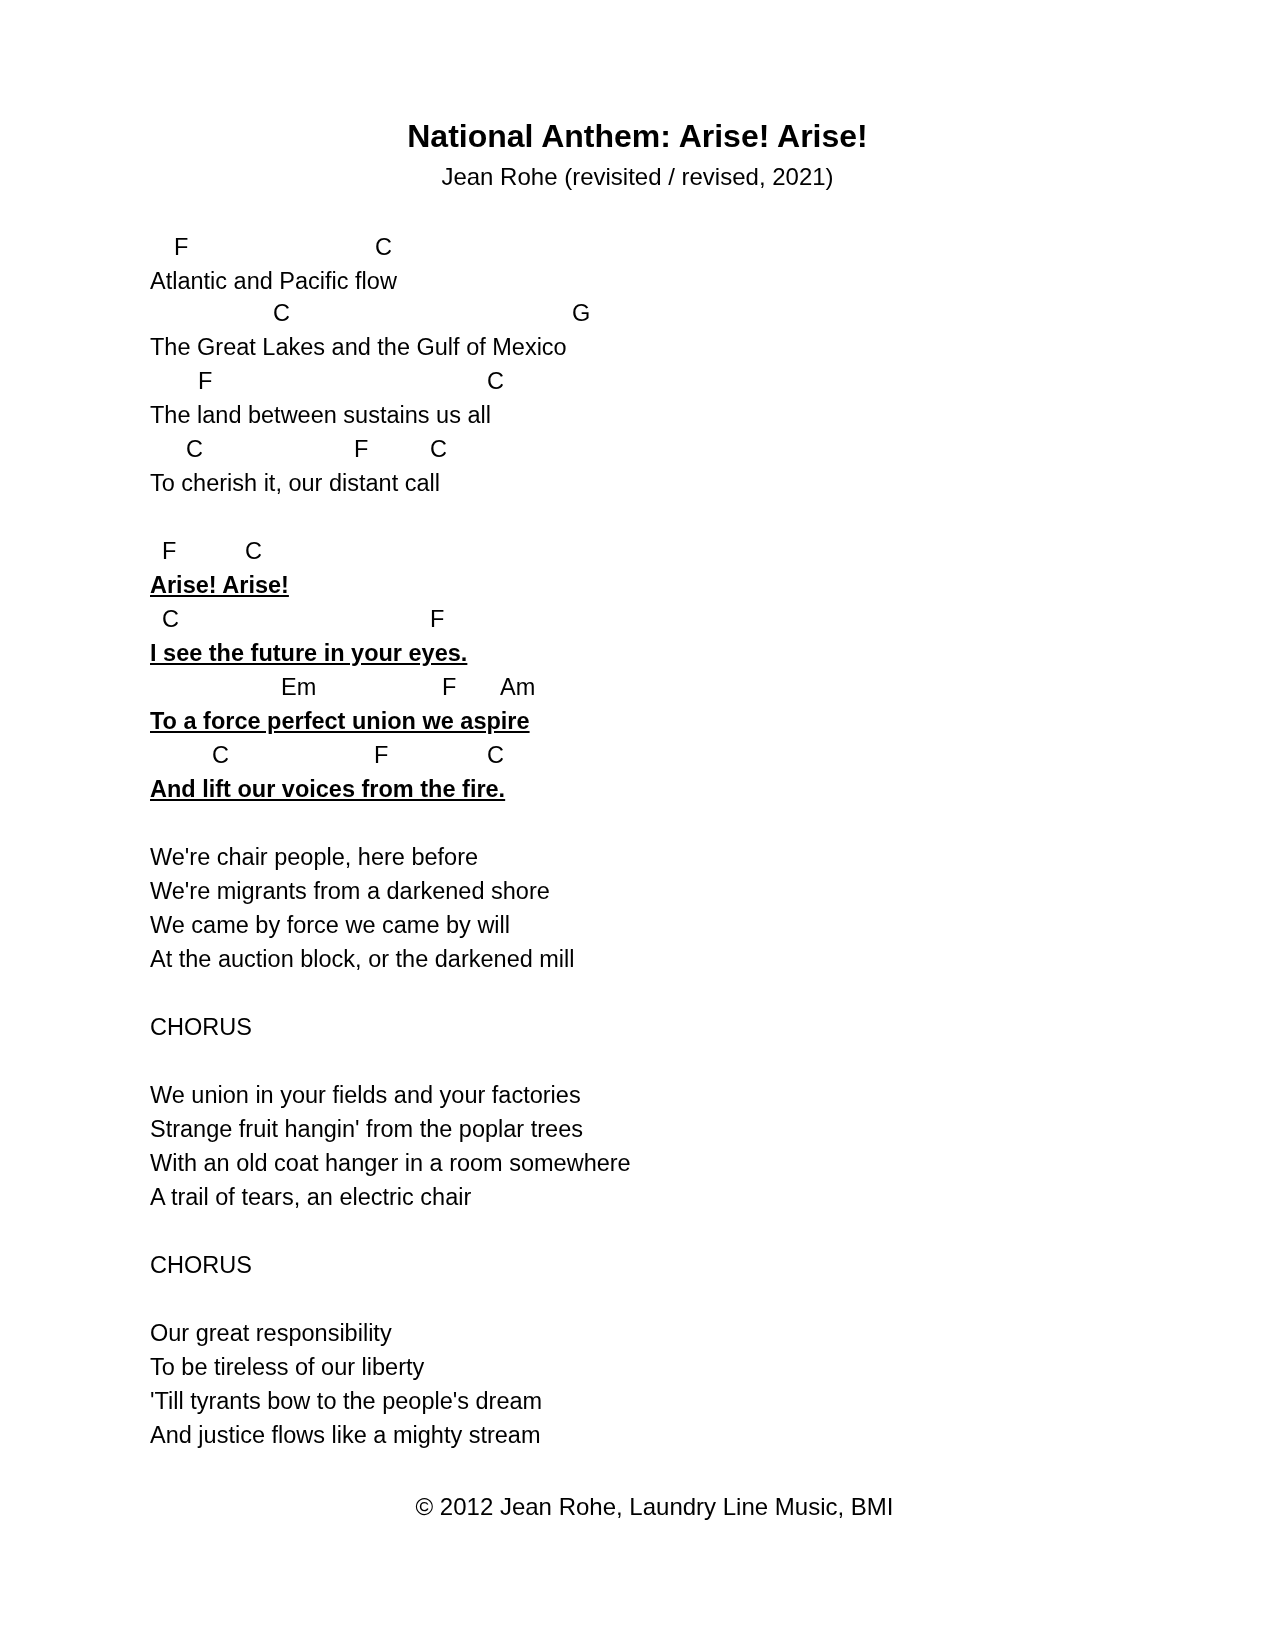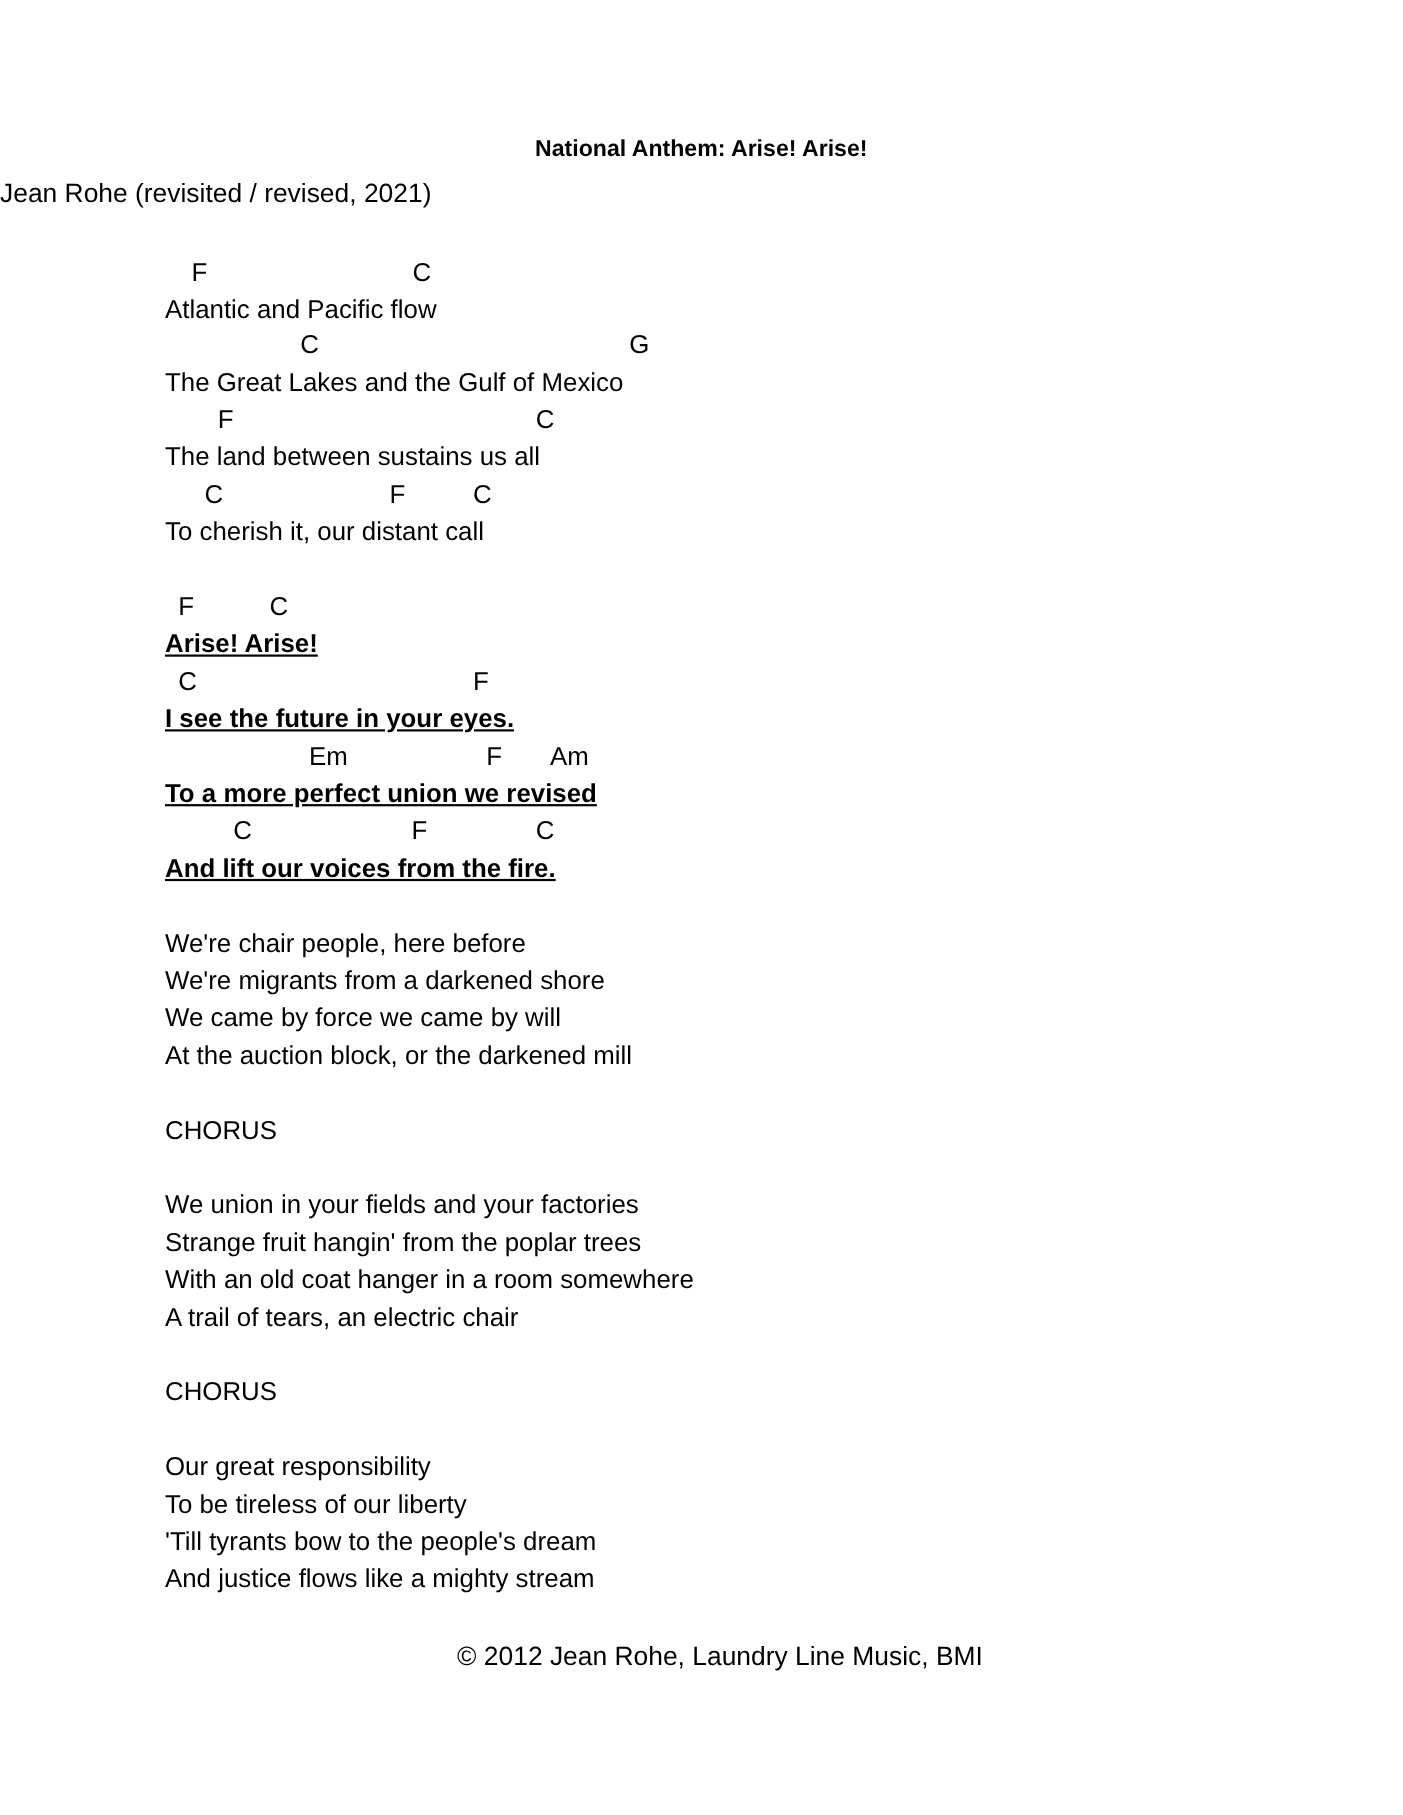--- a/index.html
+++ b/index.html
@@ -1,20 +1,20 @@
 <!DOCTYPE html>
 <html><head>
 <meta charset="utf-8">
 <style>
   html, body { margin: 0; padding: 0; background: #ffffff; }
   body { width: 1275px; height: 1650px; position: relative; overflow: hidden;
          font-family: "Liberation Sans", "DejaVu Sans", sans-serif; color: #000; }
   .title { position: absolute; top: 116px; left: 0; width: 1275px; text-align: center;
-           font-weight: bold; font-size: 21px; line-height: 40px; }
-  .subtitle { position: absolute; top: 162px; left: 0; width: 1275px; 
+           font-weight: bold; font-size: 32px; line-height: 40px; }
+  .subtitle { position: absolute; top: 162px; left: 0; width: 1275px; text-align: center;
               font-size: 24px; line-height: 30px; }
   .line { position: absolute; left: 150px; font-size: 23.5px; line-height: 30px; white-space: pre; }
   .bold { font-weight: bold; text-decoration: underline; }
   .chord { position: absolute; font-size: 23.5px; line-height: 30px; white-space: pre; }
   .footer { position: absolute; top: 1492px; left: 0; width: 1275px; text-align: center;
             font-size: 24px; line-height: 30px; padding-left: 17px; }
 </style>
 </head>
 <body>
 
@@ -45,21 +45,21 @@
   <span class="chord" style="top:536px;left:245px">C</span>
   <div class="line bold" style="top:570px">Arise! Arise!</div>
 
   <span class="chord" style="top:604px;left:162px">C</span>
   <span class="chord" style="top:604px;left:430px">F</span>
   <div class="line bold" style="top:638px">I see the future in your eyes.</div>
 
   <span class="chord" style="top:672px;left:281px">Em</span>
   <span class="chord" style="top:672px;left:442px">F</span>
   <span class="chord" style="top:672px;left:500px">Am</span>
-  <div class="line bold" style="top:706px">To a more perfect union we revised</div>
+  <div class="line bold" style="top:706px">To a force perfect union we aspire</div>
 
   <span class="chord" style="top:740px;left:212px">C</span>
   <span class="chord" style="top:740px;left:374px">F</span>
   <span class="chord" style="top:740px;left:487px">C</span>
   <div class="line bold" style="top:774px">And lift our voices from the fire.</div>
 </div>
 
 <div>
   <div class="line" style="top:842px">We're chair people, here before</div>
   <div class="line" style="top:876px">We're migrants from a darkened shore</div>

